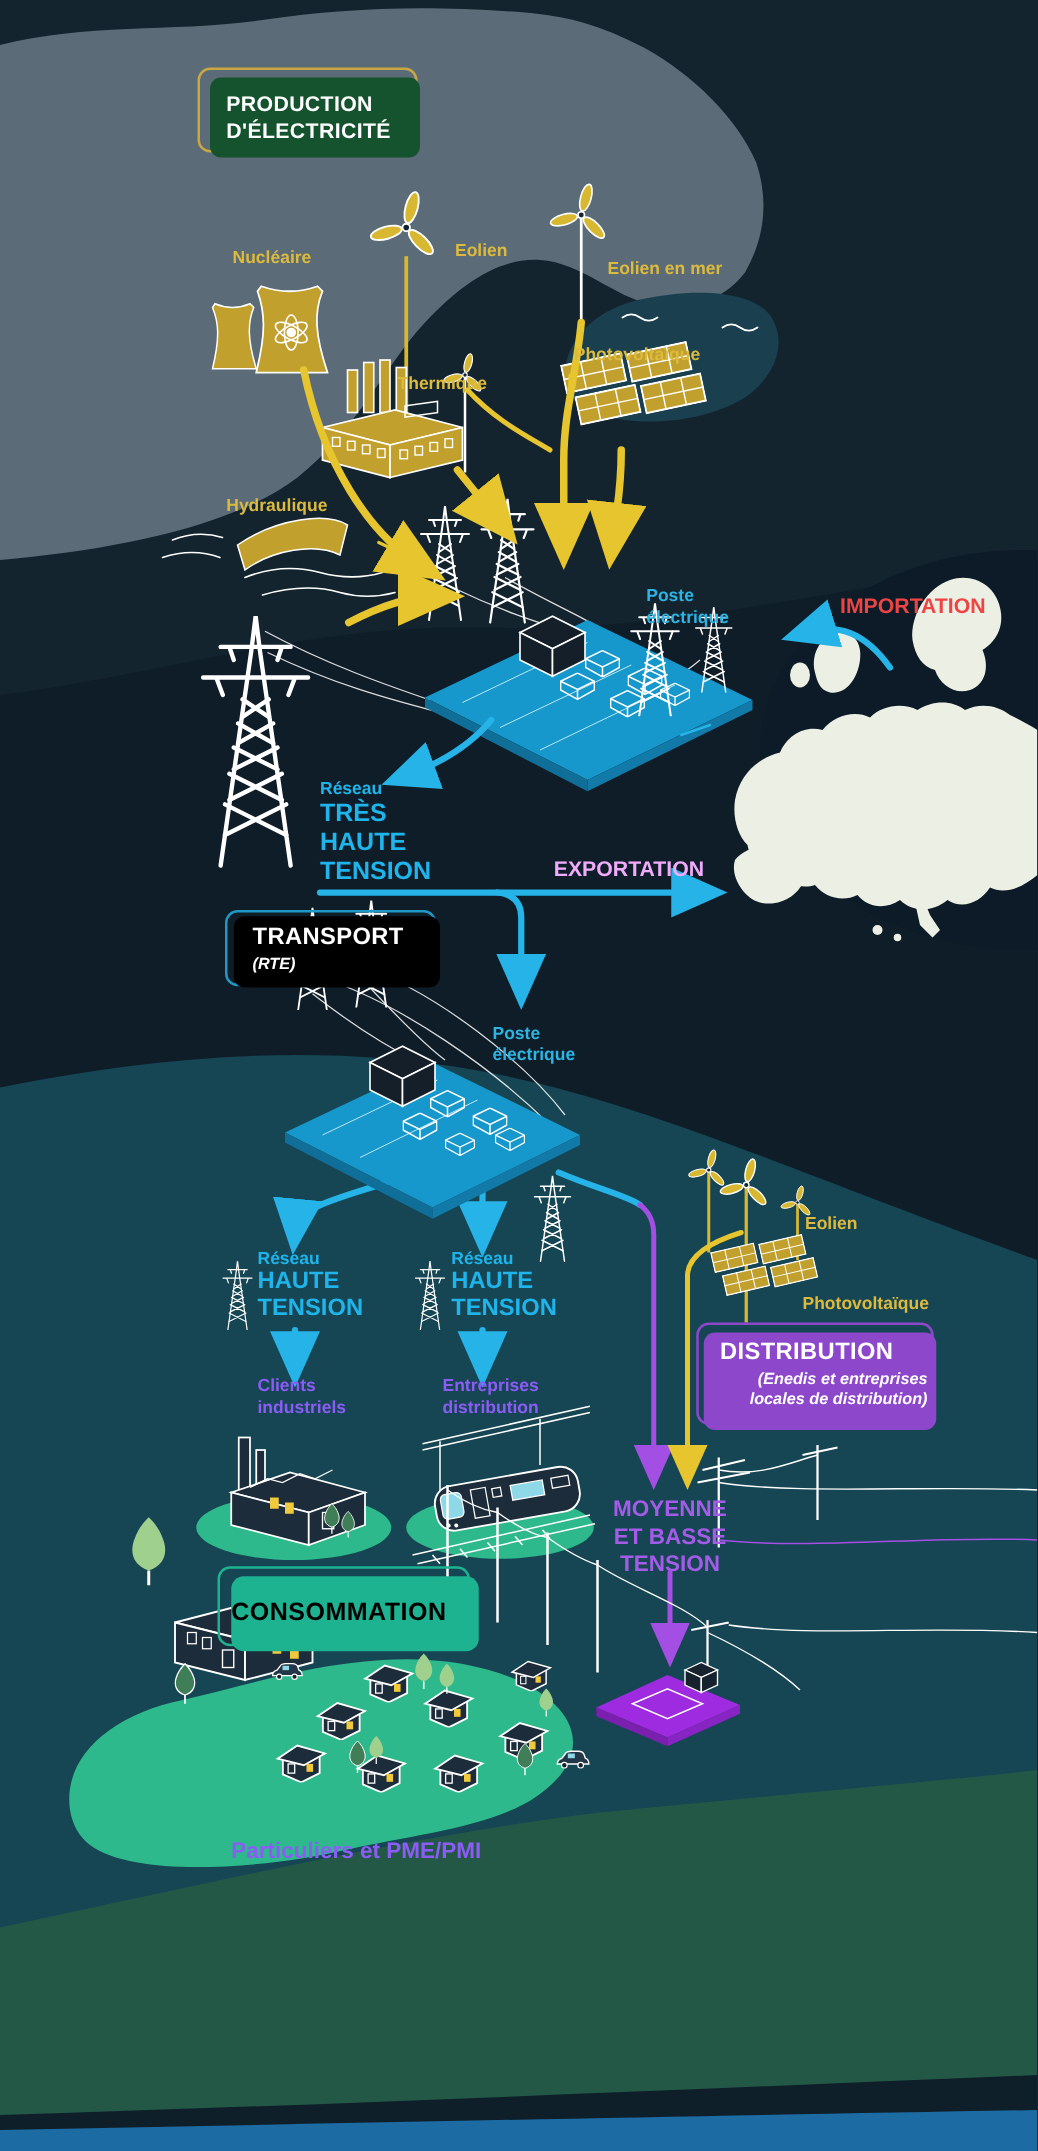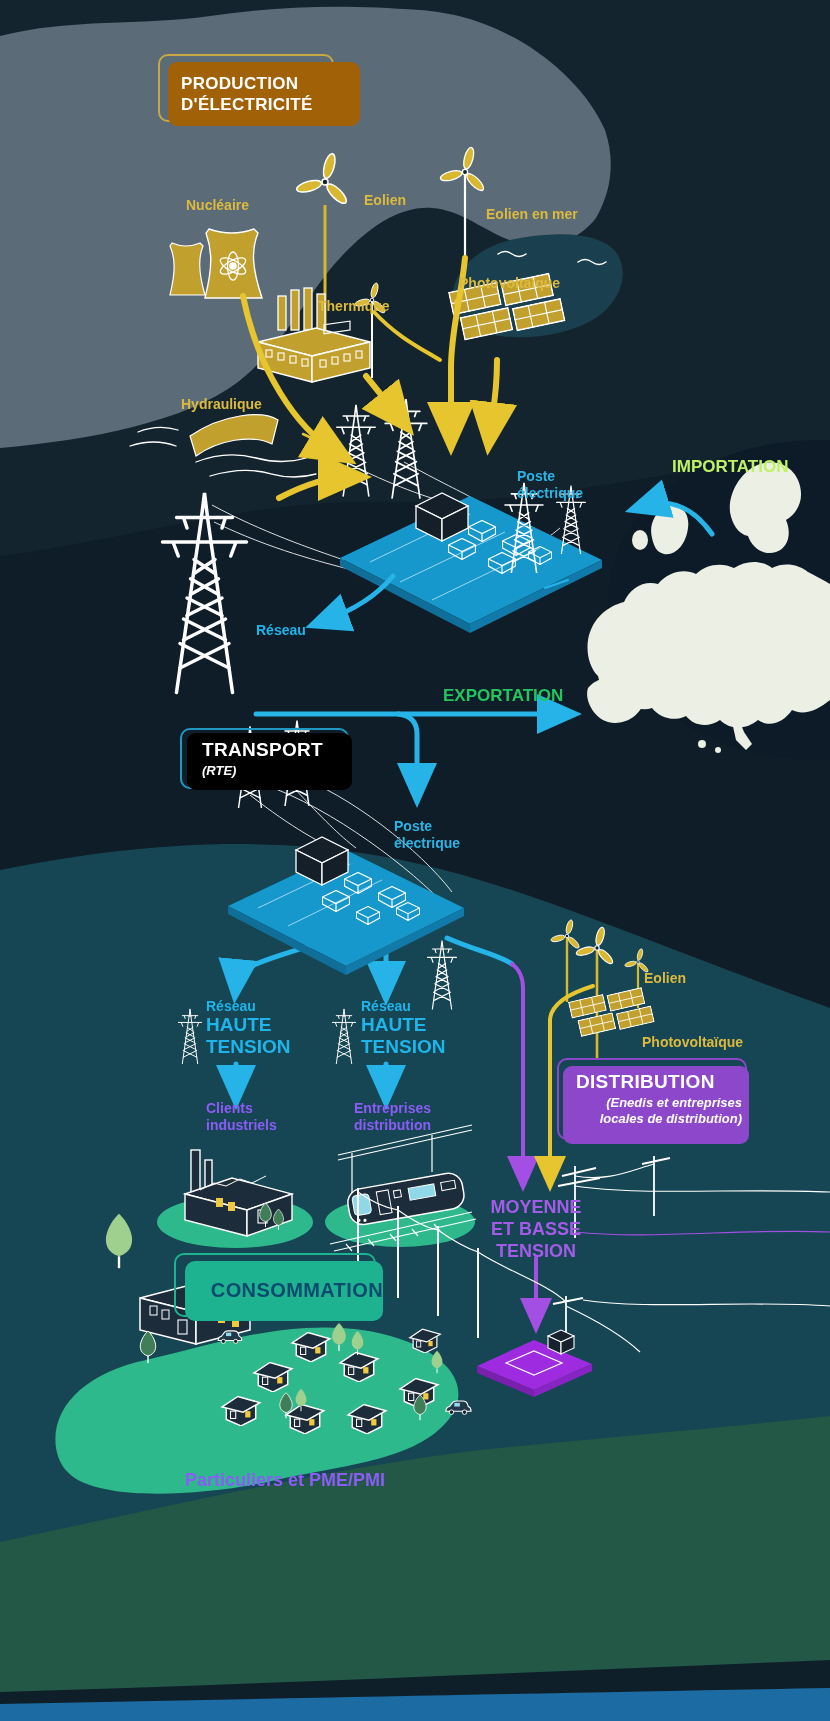--- a/index.html
+++ b/index.html
@@ -393,36 +393,37 @@
   <use href="#treeL" x="330" y="1322" width="18" height="30"></use>
   <use href="#treeL" x="350" y="1330" width="15" height="26"></use>
   <use href="#treeD" x="278" y="1392" width="16" height="27"></use>
   <use href="#treeL" x="294" y="1388" width="14" height="24"></use>
   <use href="#treeD" x="412" y="1394" width="16" height="27"></use>
   <use href="#treeL" x="430" y="1350" width="14" height="24"></use>
 </g>
 </svg>
 
 <div class="abs ghost" style="left:158px;top:54px;width:172px;height:64px;border-color:#c8a843"></div>
-<div class="abs" style="left:168px;top:62px;width:192px;height:64px;background:#a16207;border-radius:9px">
+<div class="abs" style="left:168px;top:62px;width:168px;height:64px;background:#14532d;border-radius:9px">
   <div class="abs" style="left:13px;top:11px;width:152px;color:#fff;font:800 17px/21px 'Liberation Sans',sans-serif;letter-spacing:.3px">PRODUCTION D'ÉLECTRICITÉ</div>
 </div>
 
 <div class="abs gold-lbl" style="left:186px;top:197px">Nucléaire</div>
 <div class="abs gold-lbl" style="left:364px;top:192px">Eolien</div>
 <div class="abs gold-lbl" style="left:486px;top:206px">Eolien en mer</div>
 <div class="abs gold-lbl" style="left:459px;top:275px">Photovoltaïque</div>
 <div class="abs gold-lbl" style="left:318px;top:298px">Thermique</div>
 <div class="abs gold-lbl" style="left:181px;top:396px">Hydraulique</div>
 
 <div class="abs cyan-sm" style="left:517px;top:468px;width:72px">Poste électrique</div>
-<div class="abs" style="left:672px;top:457px;color:#bef264;font:800 17px/20px 'Liberation Sans',sans-serif">IMPORTATION</div>
+<div class="abs" style="left:672px;top:475px;color:#ef4444;font:800 17px/20px 'Liberation Sans',sans-serif">IMPORTATION</div>
 
 <div class="abs cyan-reseau" style="left:256px;top:622px">Réseau</div>
-<div class="abs" style="left:443px;top:686px;color:#22c55e;font:800 17px/20px 'Liberation Sans',sans-serif">EXPORTATION</div>
+<div class="abs cyan-big" style="left:256px;top:640px;width:100px">TRÈS HAUTE TENSION</div>
+<div class="abs" style="left:443px;top:686px;color:#f0abfc;font:800 17px/20px 'Liberation Sans',sans-serif">EXPORTATION</div>
 
 <div class="abs ghost" style="left:180px;top:728px;width:165px;height:57px;border-color:#1f98c4"></div>
 <div class="abs" style="left:187px;top:733px;width:165px;height:57px;background:#000000;border-radius:9px">
   <div class="abs boxtitle" style="left:15px;top:6px">TRANSPORT</div>
   <div class="abs boxsub" style="left:15px;top:30px">(RTE)</div>
 </div>
 
 <div class="abs cyan-sm" style="left:394px;top:818px;width:72px">Poste électrique</div>
 
 <div class="abs cyan-reseau" style="left:206px;top:998px">Réseau</div>
@@ -439,18 +440,18 @@
 <div class="abs ghost" style="left:557px;top:1058px;width:186px;height:78px;border-color:#8d47cb"></div>
 <div class="abs" style="left:563px;top:1066px;width:186px;height:78px;background:#8d47cb;border-radius:9px">
   <div class="abs boxtitle" style="left:13px;top:5px">DISTRIBUTION</div>
   <div class="abs boxsub" style="left:13px;top:29px;width:166px">(Enedis et entreprises locales de distribution)</div>
 </div>
 
 <div class="abs mbt" style="left:486px;top:1196px;width:100px">MOYENNE ET BASSE TENSION</div>
 
 <div class="abs ghost" style="left:174px;top:1253px;width:198px;height:60px;border-color:#1db391"></div>
 <div class="abs" style="left:185px;top:1261px;width:198px;height:60px;background:#1db391;border-radius:10px">
-  <div class="abs" style="left:0;top:18px;width:198px;text-align:right;color:#0c4a6e;font:800 20px/22px 'Liberation Sans',sans-serif;letter-spacing:.4px">CONSOMMATION</div>
+  <div class="abs" style="left:0;top:18px;width:198px;text-align:left;color:#000000;font:800 20px/22px 'Liberation Sans',sans-serif;letter-spacing:.4px">CONSOMMATION</div>
 </div>
 
 <div class="abs white-lbl" style="left:185px;top:1472px;white-space:nowrap;font-size:18px">Particuliers et PME/PMI</div>
 
 </div>
 
 </body></html>

